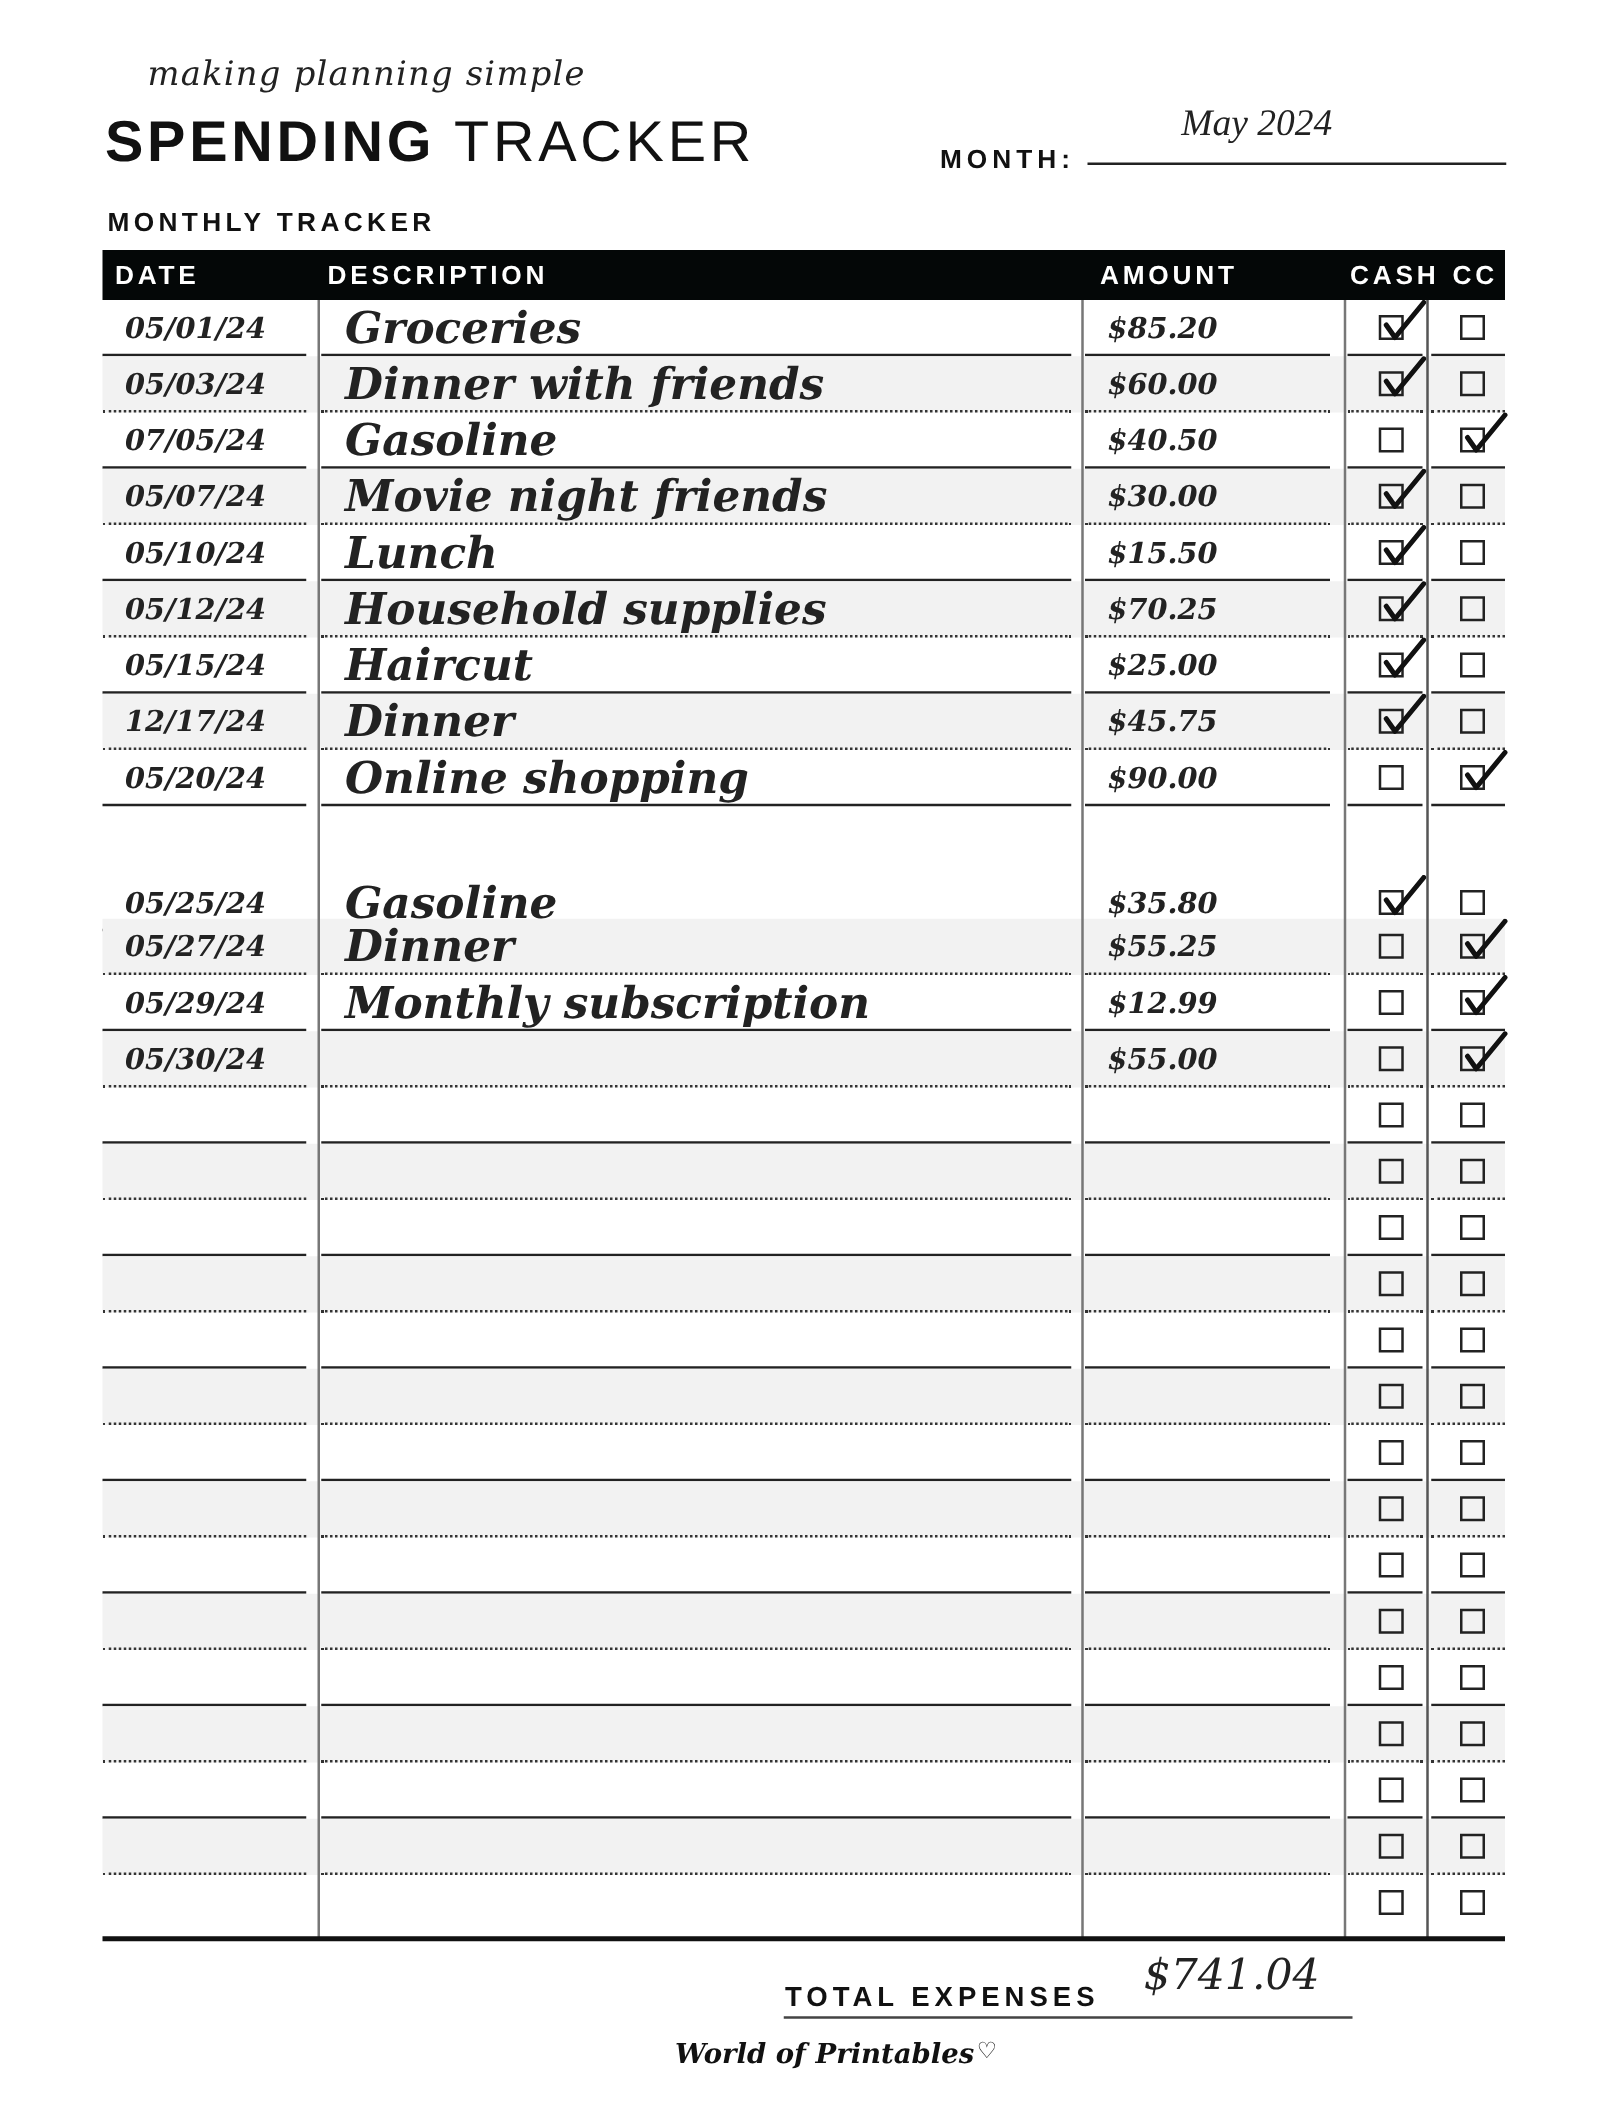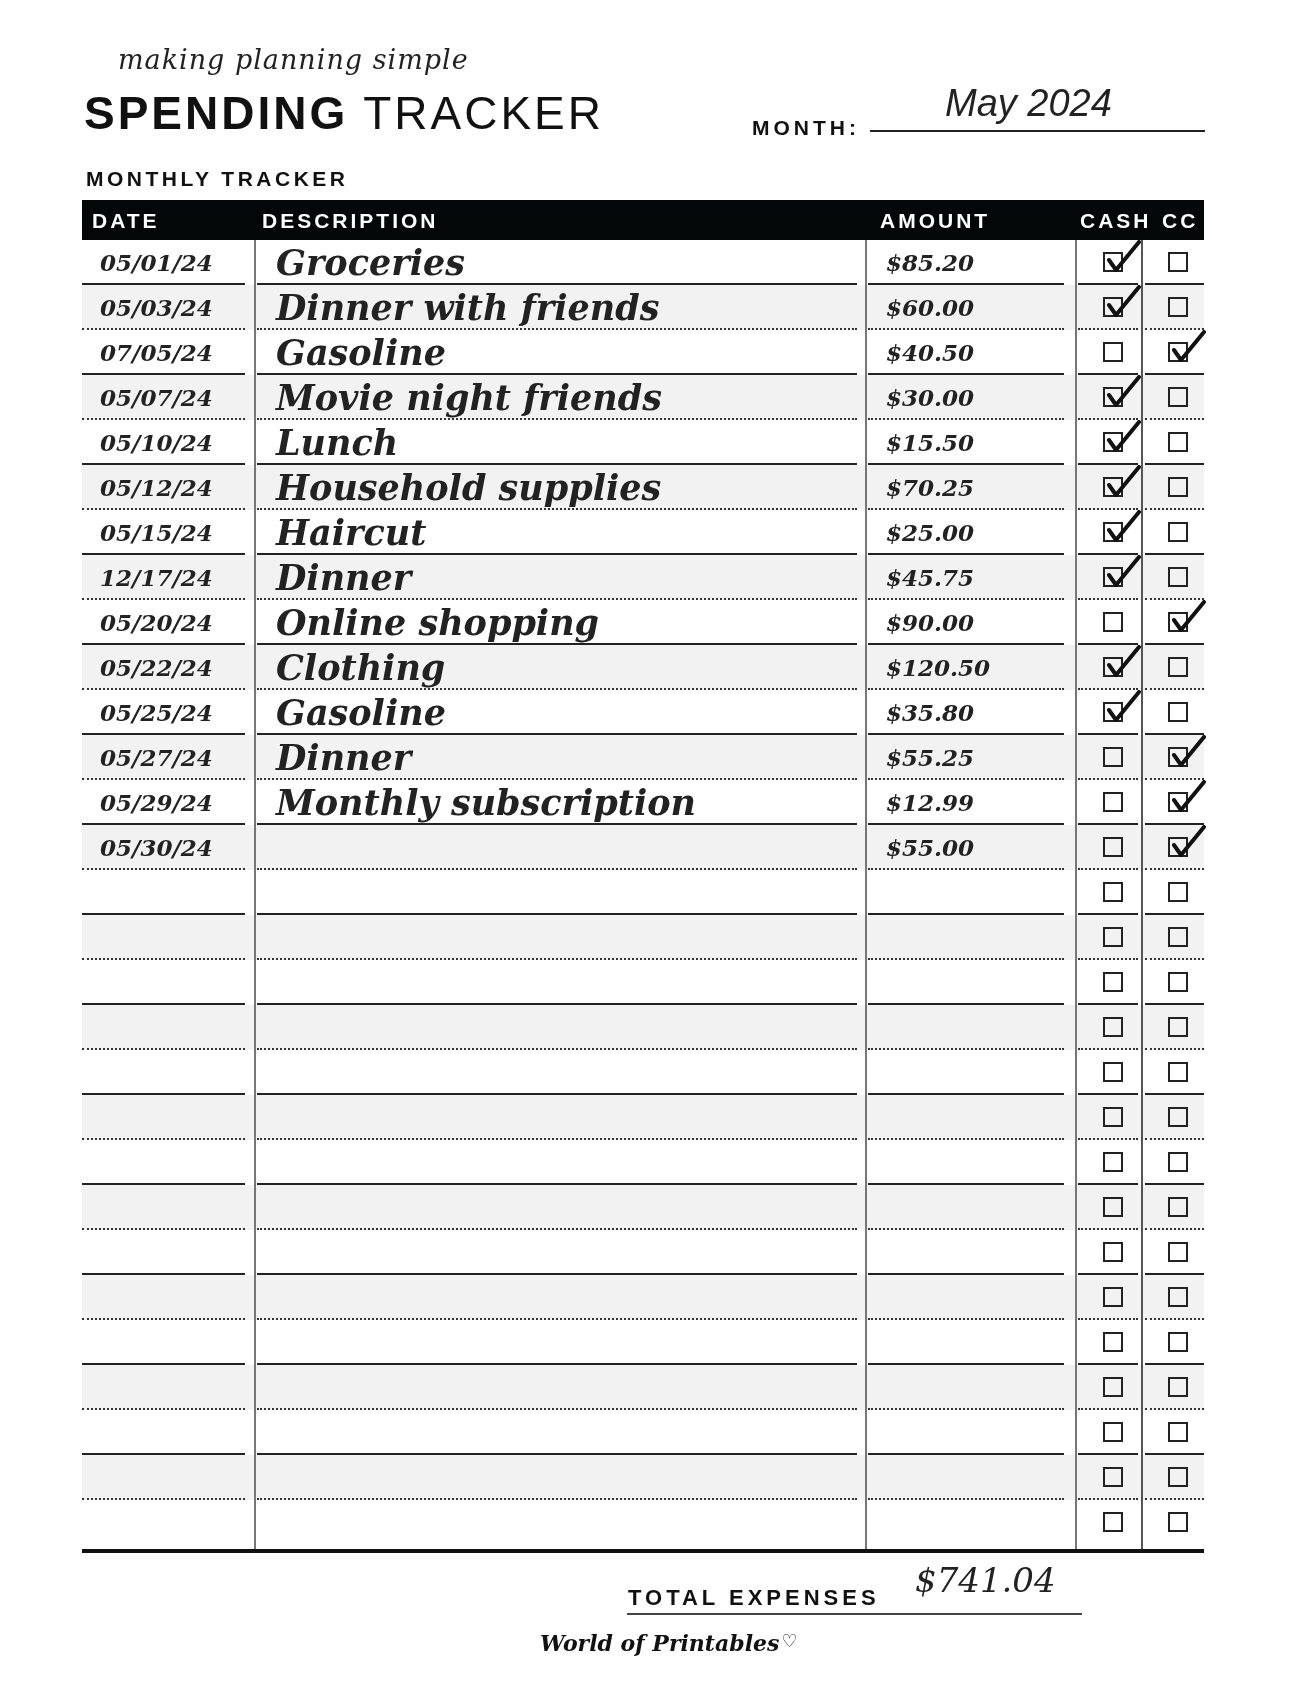--- a/index.html
+++ b/index.html
@@ -3,21 +3,21 @@
 <meta charset="utf-8">
 <style>
   html, body { margin:0; padding:0; background:#ffffff; }
   body { width:1294px; height:1688px; position:relative; overflow:hidden; font-family:"Liberation Sans", sans-serif; color:#111; }
   .tagline { position:absolute; left:118px; top:44px; font-family:"DejaVu Serif", serif; font-style:italic; font-size:27px; color:#222; letter-spacing:1px; }
   .title { position:absolute; left:84px; top:88px; font-size:46px; letter-spacing:3px; line-height:50px; white-space:nowrap; }
   .title .bold { font-weight:bold; }
   .title .light { font-weight:normal; }
   .month-label { position:absolute; left:752px; top:116px; font-size:21px; font-weight:bold; letter-spacing:4px; }
   .month-line { position:absolute; left:870px; top:130px; width:335px; height:2px; background:#222; }
-  .month-value { position:absolute; left:945px; top:82px; font-family:Liberation Sans, sans-serif; font-style:italic; font-size:38px; color:#222; }
+  .month-value { position:absolute; left:945px; top:82px; font-family:Liberation Serif, serif; font-style:italic; font-size:30px; color:#222; }
   .section { position:absolute; left:86px; top:167px; font-size:21px; font-weight:bold; letter-spacing:3.5px; }
   .thead { position:absolute; left:82px; top:200px; width:1122px; height:40px; background:#040707; color:#fff; }
   .thead span { position:absolute; top:9px; font-size:21px; font-weight:bold; letter-spacing:3px; }
   .table { position:absolute; left:82px; top:240px; width:1122px; height:1311px;font-weight:bold; }
   .row { position:absolute; left:0; width:1122px; height:45px; }
   .row.shaded { background:#f2f2f2; }
   .seg { position:absolute; bottom:0; height:0; }
   .seg.solid { border-bottom:2px solid #222; }
   .seg.dotted { border-bottom:2px dotted #333; }
   .vline { position:absolute; top:0; width:2px; height:1311px; background:#777; }
@@ -197,37 +197,21 @@
       <div class="cell date">05/20/24</div>
       <div class="cell desc">Online shopping</div>
       <div class="cell amt">$90.00</div>
       <div class="cb cash"></div>
       <div class="cb cc">
         <svg class="check" viewBox="0 0 40 40">
           <path d="M6 20 L13 30 L36 2" fill="none" stroke="#111" stroke-width="4" stroke-linecap="round" stroke-linejoin="round"></path>
         </svg>
       </div>
     </div>
-    <div class="row shaded" style="top: 405px;">
-      <div class="seg dotted" style="left:0;width:163px"></div>
-      <div class="seg dotted" style="left:175px;width:600px"></div>
-      <div class="seg dotted" style="left:786px;width:196px"></div>
-      <div class="seg dotted" style="left:996px;width:60px"></div>
-      <div class="seg dotted" style="left:1063px;width:59px"></div>
-      <div class="cell date">05/22/24</div>
-      <div class="cell desc">Clothing</div>
-      <div class="cell amt">$120.50</div>
-      <div class="cb cash">
-        <svg class="check" viewBox="0 0 40 40">
-          <path d="M6 20 L13 30 L36 2" fill="none" stroke="#111" stroke-width="4" stroke-linecap="round" stroke-linejoin="round"></path>
-        </svg>
-      </div>
-      <div class="cb cc"></div>
-    </div>
-    <div class="row" style="top: 450px;">
+    <div class="row" style="top: 460px;">
       <div class="seg solid" style="left:0;width:163px"></div>
       <div class="seg solid" style="left:175px;width:600px"></div>
       <div class="seg solid" style="left:786px;width:196px"></div>
       <div class="seg solid" style="left:996px;width:60px"></div>
       <div class="seg solid" style="left:1063px;width:59px"></div>
       <div class="cell date">05/25/24</div>
       <div class="cell desc">Gasoline</div>
       <div class="cell amt">$35.80</div>
       <div class="cb cash">
         <svg class="check" viewBox="0 0 40 40">

